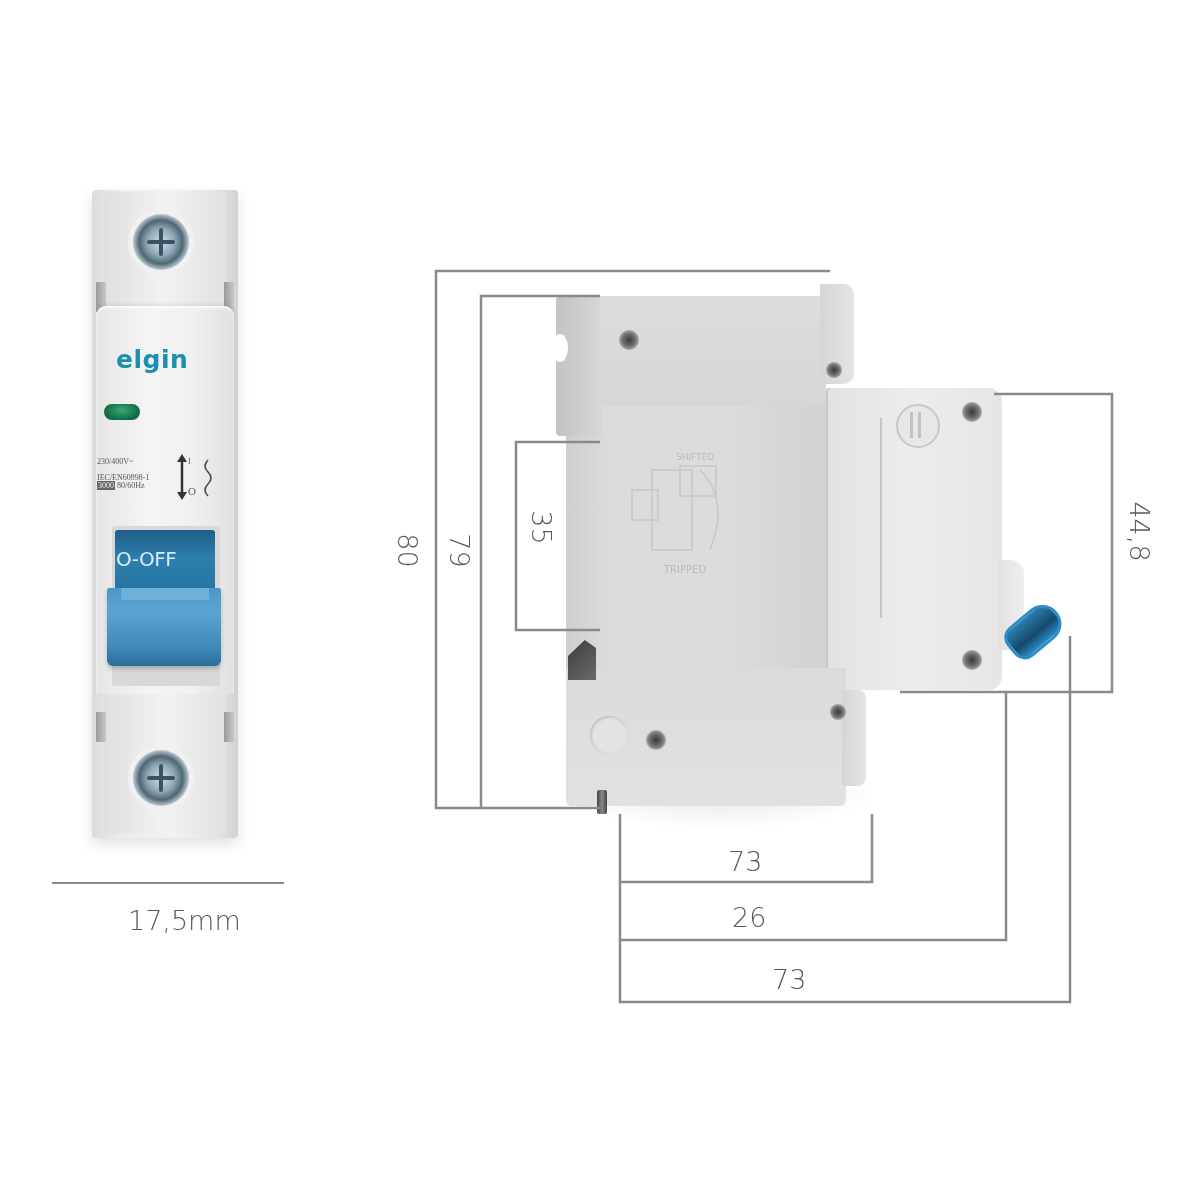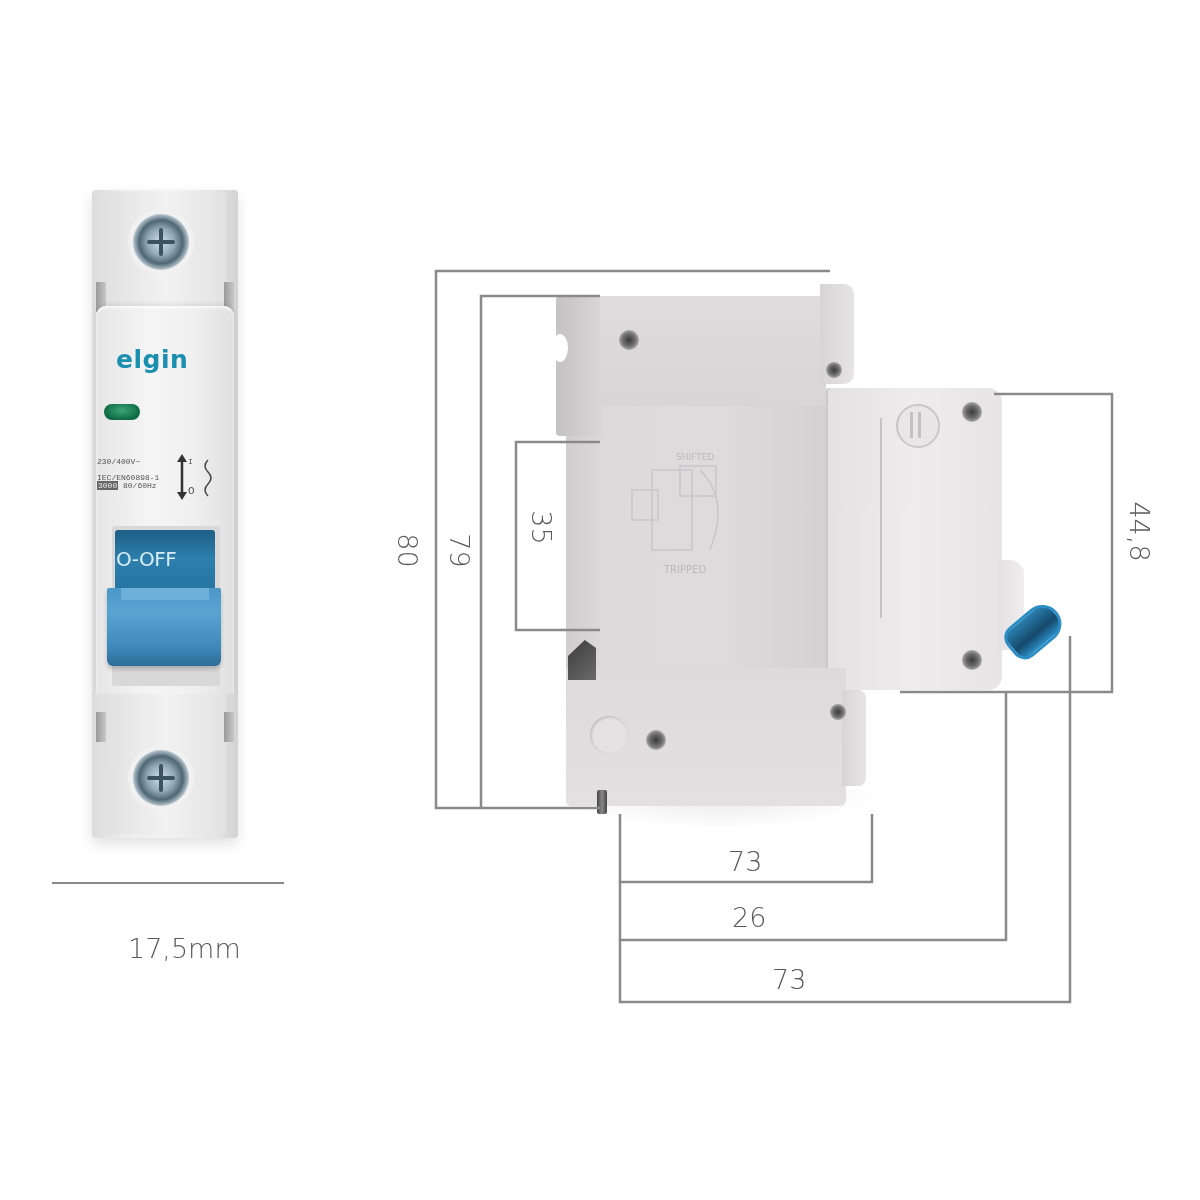--- a/index.html
+++ b/index.html
@@ -23,21 +23,21 @@
       box-shadow: inset 0 2px 3px rgba(255,255,255,0.8), 0 -2px 4px rgba(0,0,0,0.08); }
     .screw { position: absolute; width: 56px; height: 56px; border-radius: 50%;
       background: radial-gradient(circle at 50% 50%, #cfe0ea 0%, #8fa7b5 35%, #4f6673 55%, #b7c6cf 70%, #eaeaea 78%, #dcdcdc 100%);
       box-shadow: 0 0 0 5px #f1f1f1, 0 1px 4px rgba(0,0,0,0.25); }
     .screw::before { content: ""; position: absolute; left: 14px; top: 26px; width: 28px; height: 4px; background: #3d5260; border-radius: 2px; }
     .screw::after { content: ""; position: absolute; left: 26px; top: 14px; width: 4px; height: 28px; background: #3d5260; border-radius: 2px; }
     .clip { position: absolute; width: 10px; height: 30px; background: linear-gradient(90deg,#9a9a9a,#c8c8c8); }
     .brand { position: absolute; left: 116px; top: 345px; color: #1b8fb0; font-size: 25px; font-weight: bold; letter-spacing: 0.5px; }
     .led { position: absolute; left: 104px; top: 404px; width: 36px; height: 16px; border-radius: 8px;
       background: radial-gradient(ellipse at 50% 40%, #3aa874, #0f6a45 70%); }
-    .spec-text { position: absolute; left: 97px; font-size: 8px; color: #555; line-height: 11px; font-family: Liberation Mono, monospace; }
+    .spec-text { position: absolute; left: 97px; font-size: 8px; color: #555; line-height: 11px; font-family: Liberation Serif, serif; }
     .spec-rating { background: #666; color: #eee; padding: 0 1px; }
     .toggle-slot { position: absolute; left: 112px; top: 526px; width: 108px; height: 160px; background: #d8d8d8; border-radius: 3px; }
     .toggle-upper { position: absolute; left: 115px; top: 530px; width: 100px; height: 72px;
       background: linear-gradient(180deg, #1d5f86 0%, #2d7fad 40%, #24709c 100%); border-radius: 3px 3px 0 0; }
     .toggle-text { position: absolute; left: 116px; top: 547px; color: #d8ecf6; font-size: 20px; letter-spacing: -0.5px; }
     .toggle-lower { position: absolute; left: 107px; top: 588px; width: 114px; height: 78px;
       background: linear-gradient(180deg, #4b97c7 0%, #5aa4d2 30%, #3f8abb 75%, #2c6d98 100%); border-radius: 2px 2px 6px 6px;
       box-shadow: 0 3px 4px rgba(0,0,0,0.2); }
     .toggle-lip { position: absolute; left: 121px; top: 588px; width: 88px; height: 12px; background: #6db0da; }
 
@@ -89,21 +89,21 @@
 
   <div class="front-bot-cap"></div>
   <div class="clip" style="left:96px; top:712px;"></div>
   <div class="clip" style="left:224px; top:712px;"></div>
   <div class="screw" style="left:133px; top:750px;"></div>
 </div>
 
 <svg width="1200" height="1200">
   <line x1="52" y1="883" x2="284" y2="883" stroke="#8a8a8a" stroke-width="2"></line>
 </svg>
-<div class="dim-label" style="left:128px; top:905px;margin-top:28px;">17,5mm</div>
+<div class="dim-label" style="left:128px; top:905px;">17,5mm</div>
 
 <div>
   <div class="side-shadow"></div>
 
   <div class="side-piece" style="left:566px; top:296px; width:260px; height:510px; border-radius:6px;
        background: linear-gradient(90deg,#cfcdce 0%,#dcdadb 15%,#dddbdc 60%,#d3d1d2 100%);"></div>
 
   <div class="side-piece" style="left:556px; top:296px; width:46px; height:140px; border-radius:4px;
        background: linear-gradient(90deg,#c4c2c3,#d8d6d7);"></div>
   <div style="position:absolute; left:552px; top:334px; width:16px; height:28px; background:#fff; border-radius:50%;"></div>

